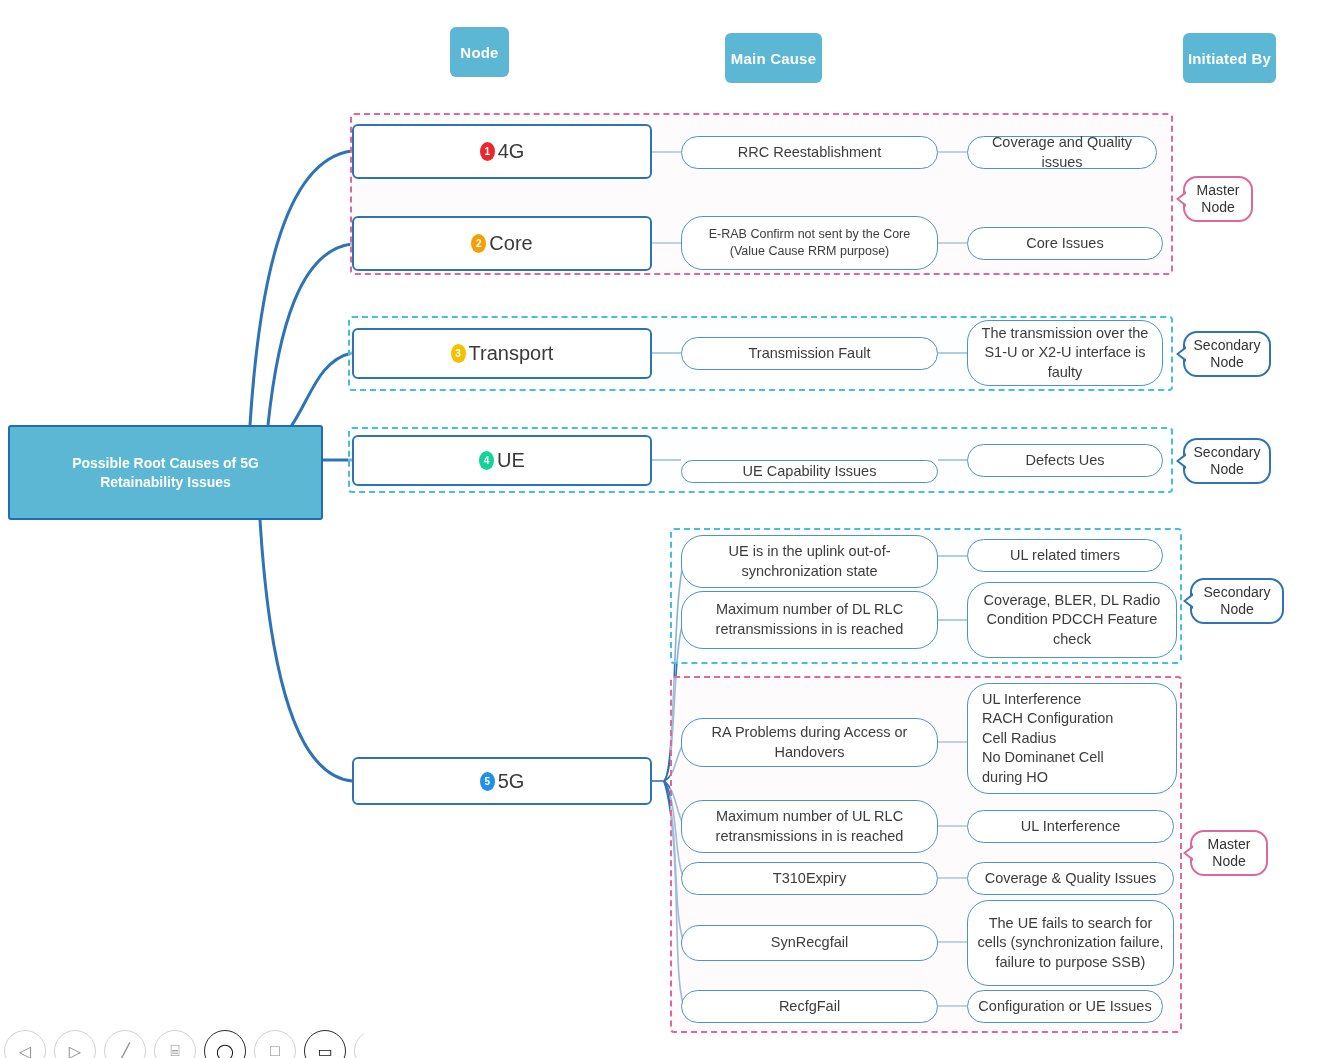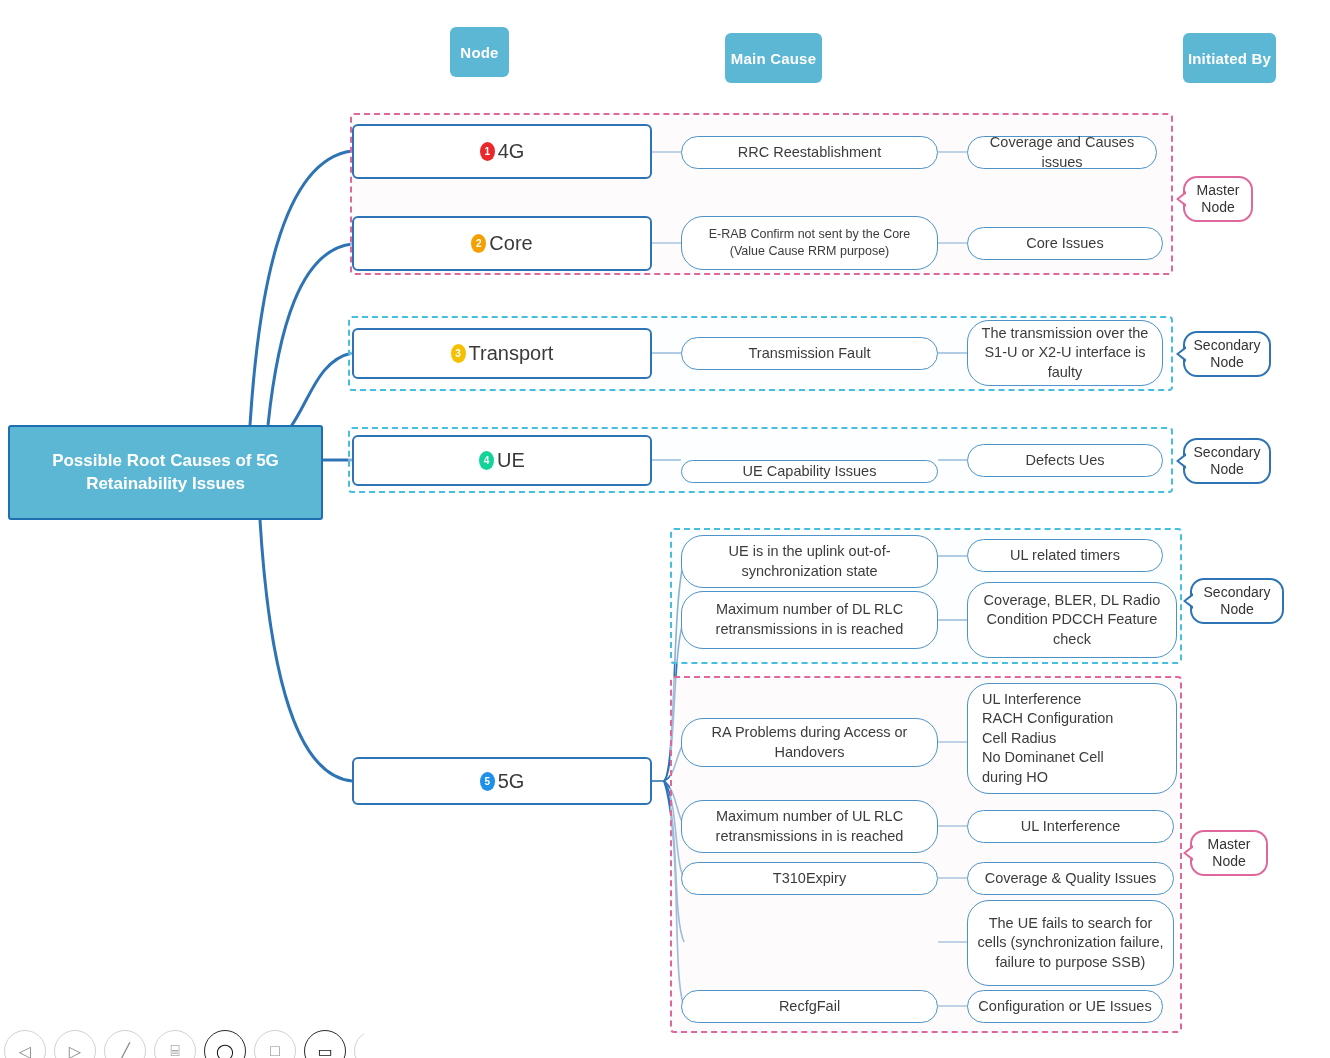--- a/index.html
+++ b/index.html
@@ -26,21 +26,21 @@
     white-space:nowrap;
   }
 
   
   .root{
     position:absolute;
     background:#5BB7D4;
     border:2px solid #1F6FB0;
     border-radius:3px;
     color:#ffffff;
-    font-size:17px;font-weight:bold;
+    font-size:14px;font-weight:bold;
     display:flex;align-items:center;justify-content:center;
     text-align:center;
     line-height:1.35;
     padding:4px 22px;
     box-sizing:border-box;
   }
 
   
   .l1{
     position:absolute;
@@ -267,27 +267,30 @@
   </div>
 
   <div class="pill" style="left:681px;top:800px;width:257px;height:53px;">
     <span>Maximum number of UL RLC retransmissions in is reached</span>
   </div>
 
   <div class="pill" style="left:681px;top:862px;width:257px;height:33px;">
     <span>T310Expiry</span>
   </div>
 
+  <div class="pill" style="left:681px;top:925px;width:257px;height:36px;">
+    <span>SynRecgfail</span>
+  </div>
 
   <div class="pill" style="left:681px;top:990px;width:257px;height:33px;">
     <span>RecfgFail</span>
   </div>
 
   <div class="pill" style="left:967px;top:136px;width:190px;height:33px;">
-    <span>Coverage and Causes issues</span>
+    <span>Coverage and Quality issues</span>
   </div>
 
   <div class="pill" style="left:967px;top:227px;width:196px;height:33px;">
     <span>Core Issues</span>
   </div>
 
   <div class="pill" style="left:967px;top:320px;width:196px;height:66px;">
     <span>The transmission over the S1-U or X2-U interface is faulty</span>
   </div>
 

